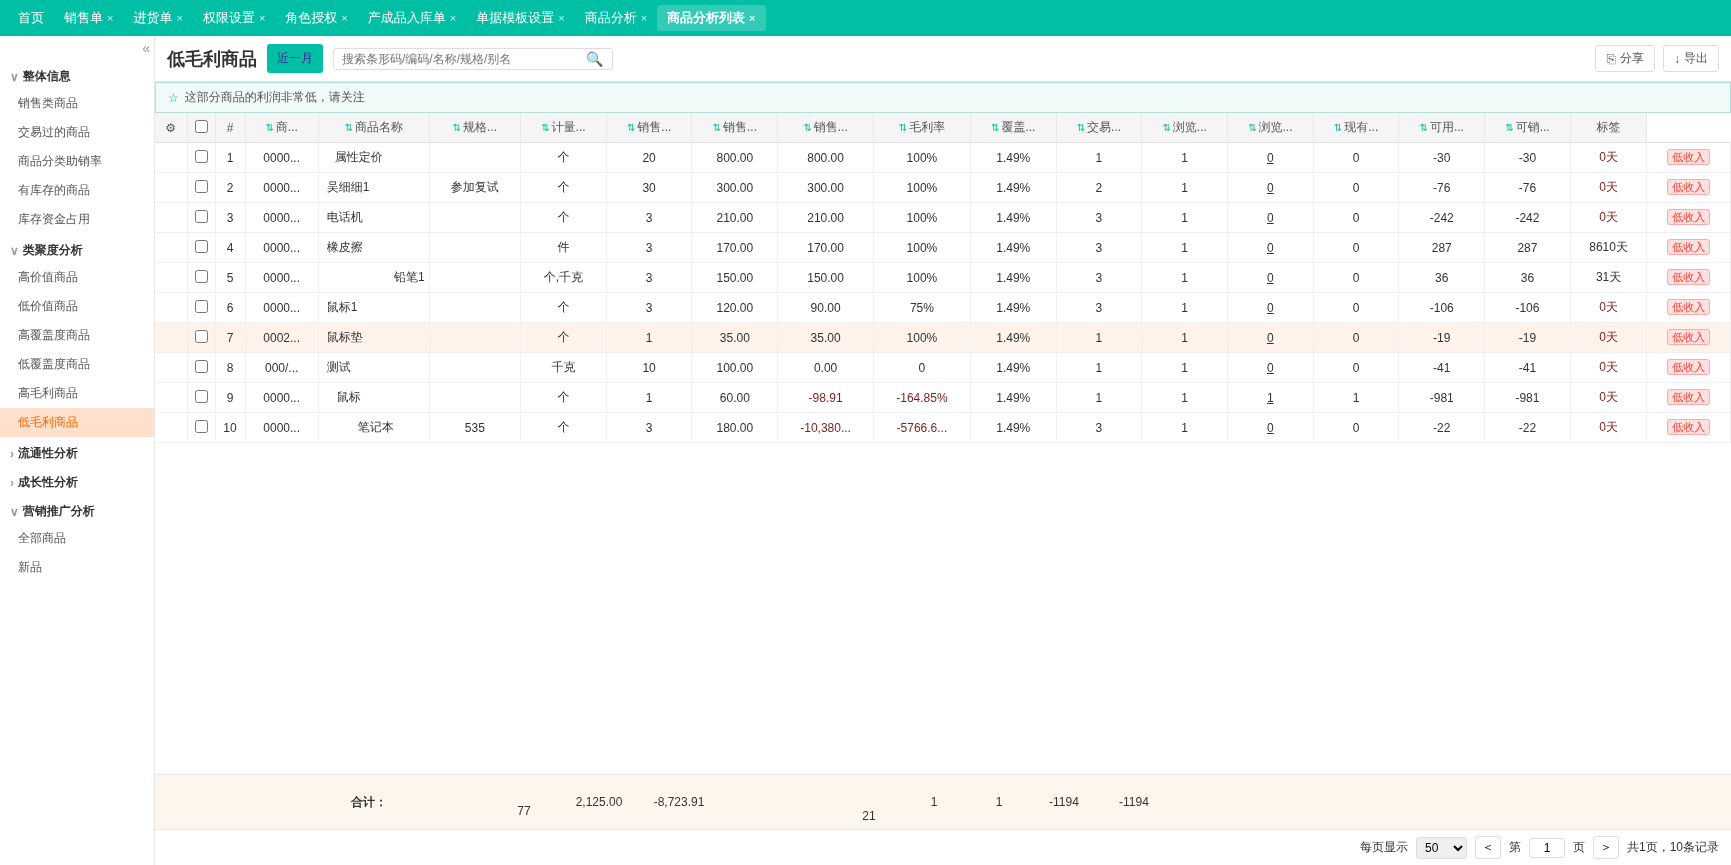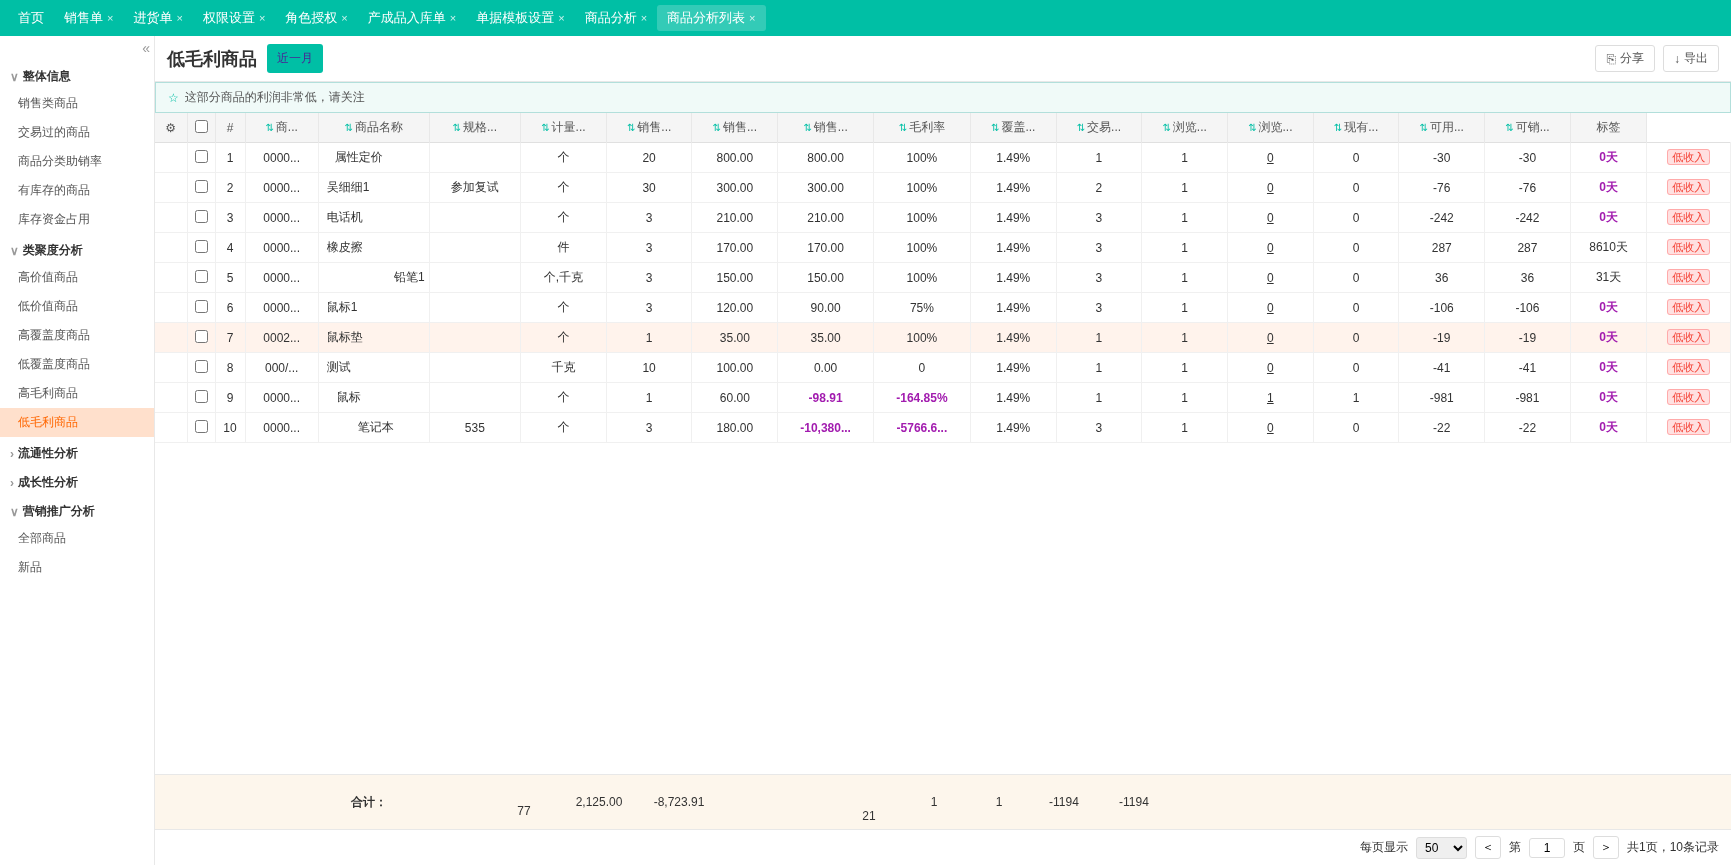--- a/index.html
+++ b/index.html
@@ -15,21 +15,21 @@
       gap: 0;
     }
     .nav-item {
       color: #fff;
       padding: 4px 10px;
       cursor: pointer;
       font-size: 13px;
       white-space: nowrap;
       border-radius: 3px;
     }
-    .nav-item.active { background: rgba(255,255,255,0.2); }
+    .nav-item.active { background: rgba(255,255,255,0.2); font-weight: bold; }
     .nav-item .close-x { margin-left: 4px; font-size: 11px; opacity: 0.8; }
 
     
     .main-layout {
       display: flex;
       height: calc(100vh - 36px);
     }
 
     
     .sidebar {
@@ -178,21 +178,21 @@
     tbody tr {
       border-bottom: 1px solid #f0f0f0;
     }
     tbody tr.highlighted { background: #fff3ec; }
     tbody td {
       padding: 6px 4px;
       text-align: center;
       border-right: 1px solid #f0f0f0;
       white-space: nowrap;
     }
-    .text-red { color: #a21caf; font-weight: bold; }
+    .text-red { color: #7f1d1d; }
     .tag-badge {
       background: #fff0e6;
       color: #ff6600;
       border: 1px solid #ffcc99;
       border-radius: 3px;
       padding: 1px 4px;
       font-size: 11px;
     }
     .tag-badge-low {
       background: #ffe0e0;
@@ -339,20 +339,24 @@
     </div>
     <div class="sidebar-item">全部商品</div>
     <div class="sidebar-item">新品</div>
   </div>
 
   <div class="content-area">
 
     <div class="content-header">
       <span class="page-title">低毛利商品</span>
       <button class="time-filter-btn">近一月</button>
+      <div class="search-box">
+        <input type="text" placeholder="搜索条形码/编码/名称/规格/别名" style="">
+        <span class="search-icon">🔍</span>
+      </div>
       <div class="header-actions">
         <button class="action-btn">
           <span>⎘</span>
           <span>分享</span>
         </button>
         <button class="action-btn">
           <span>↓</span>
           <span>导出</span>
         </button>
       </div>

